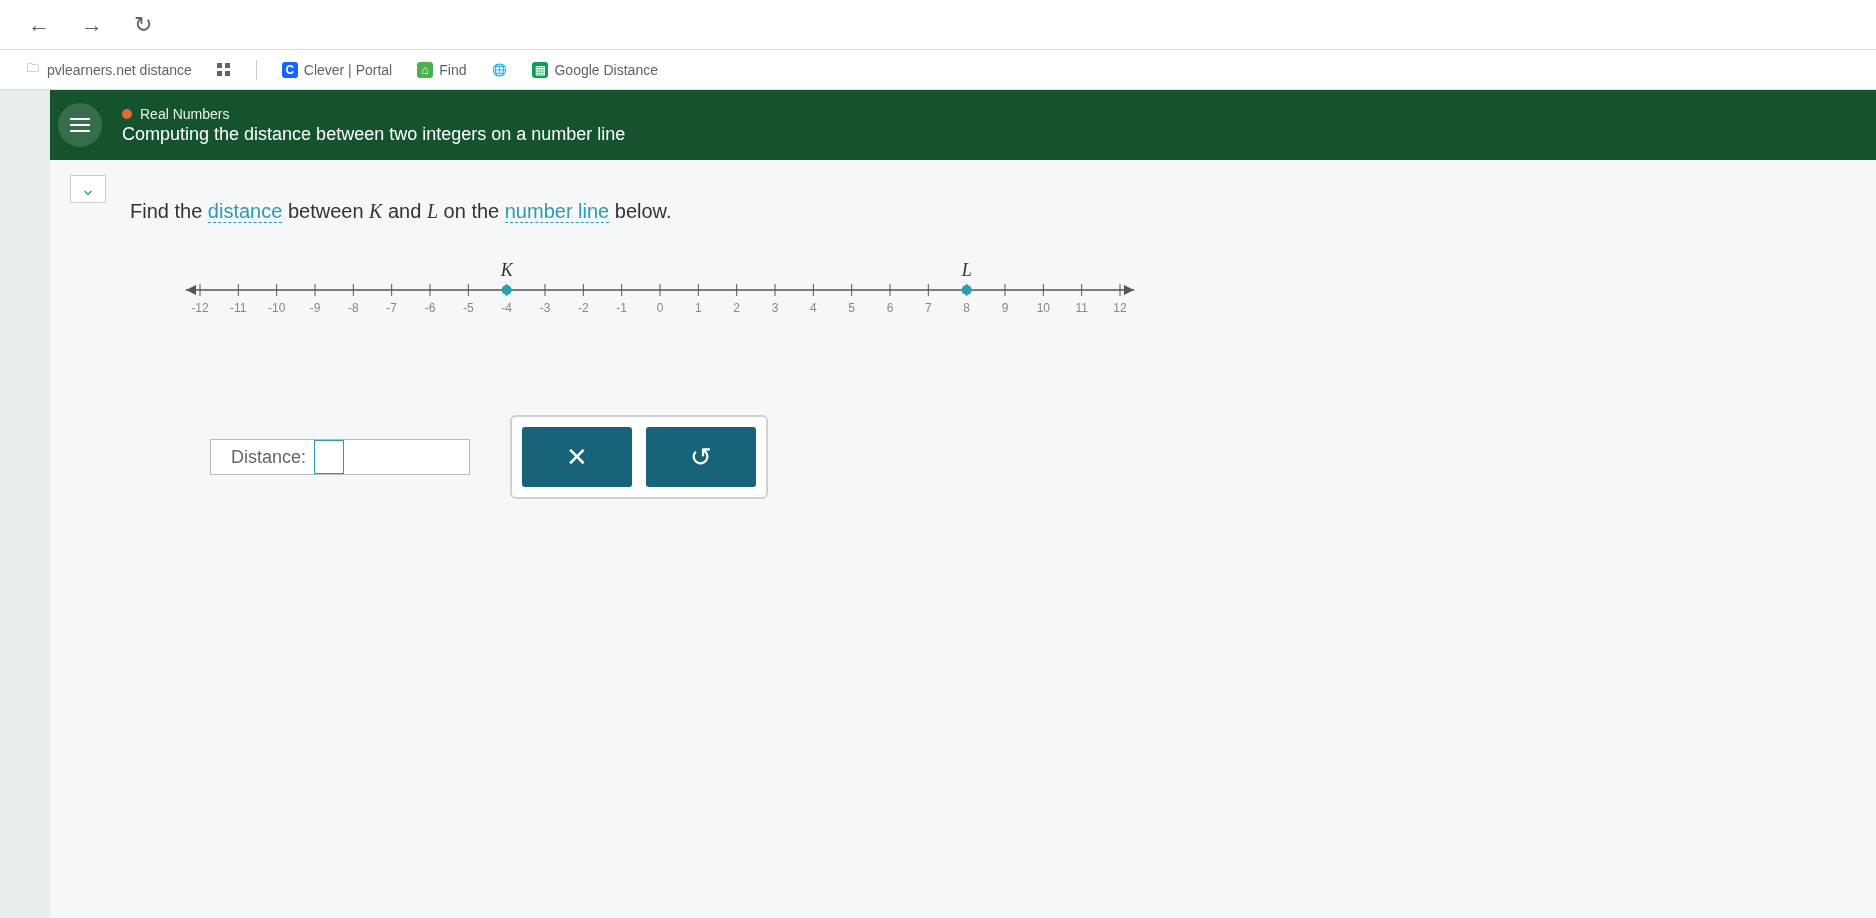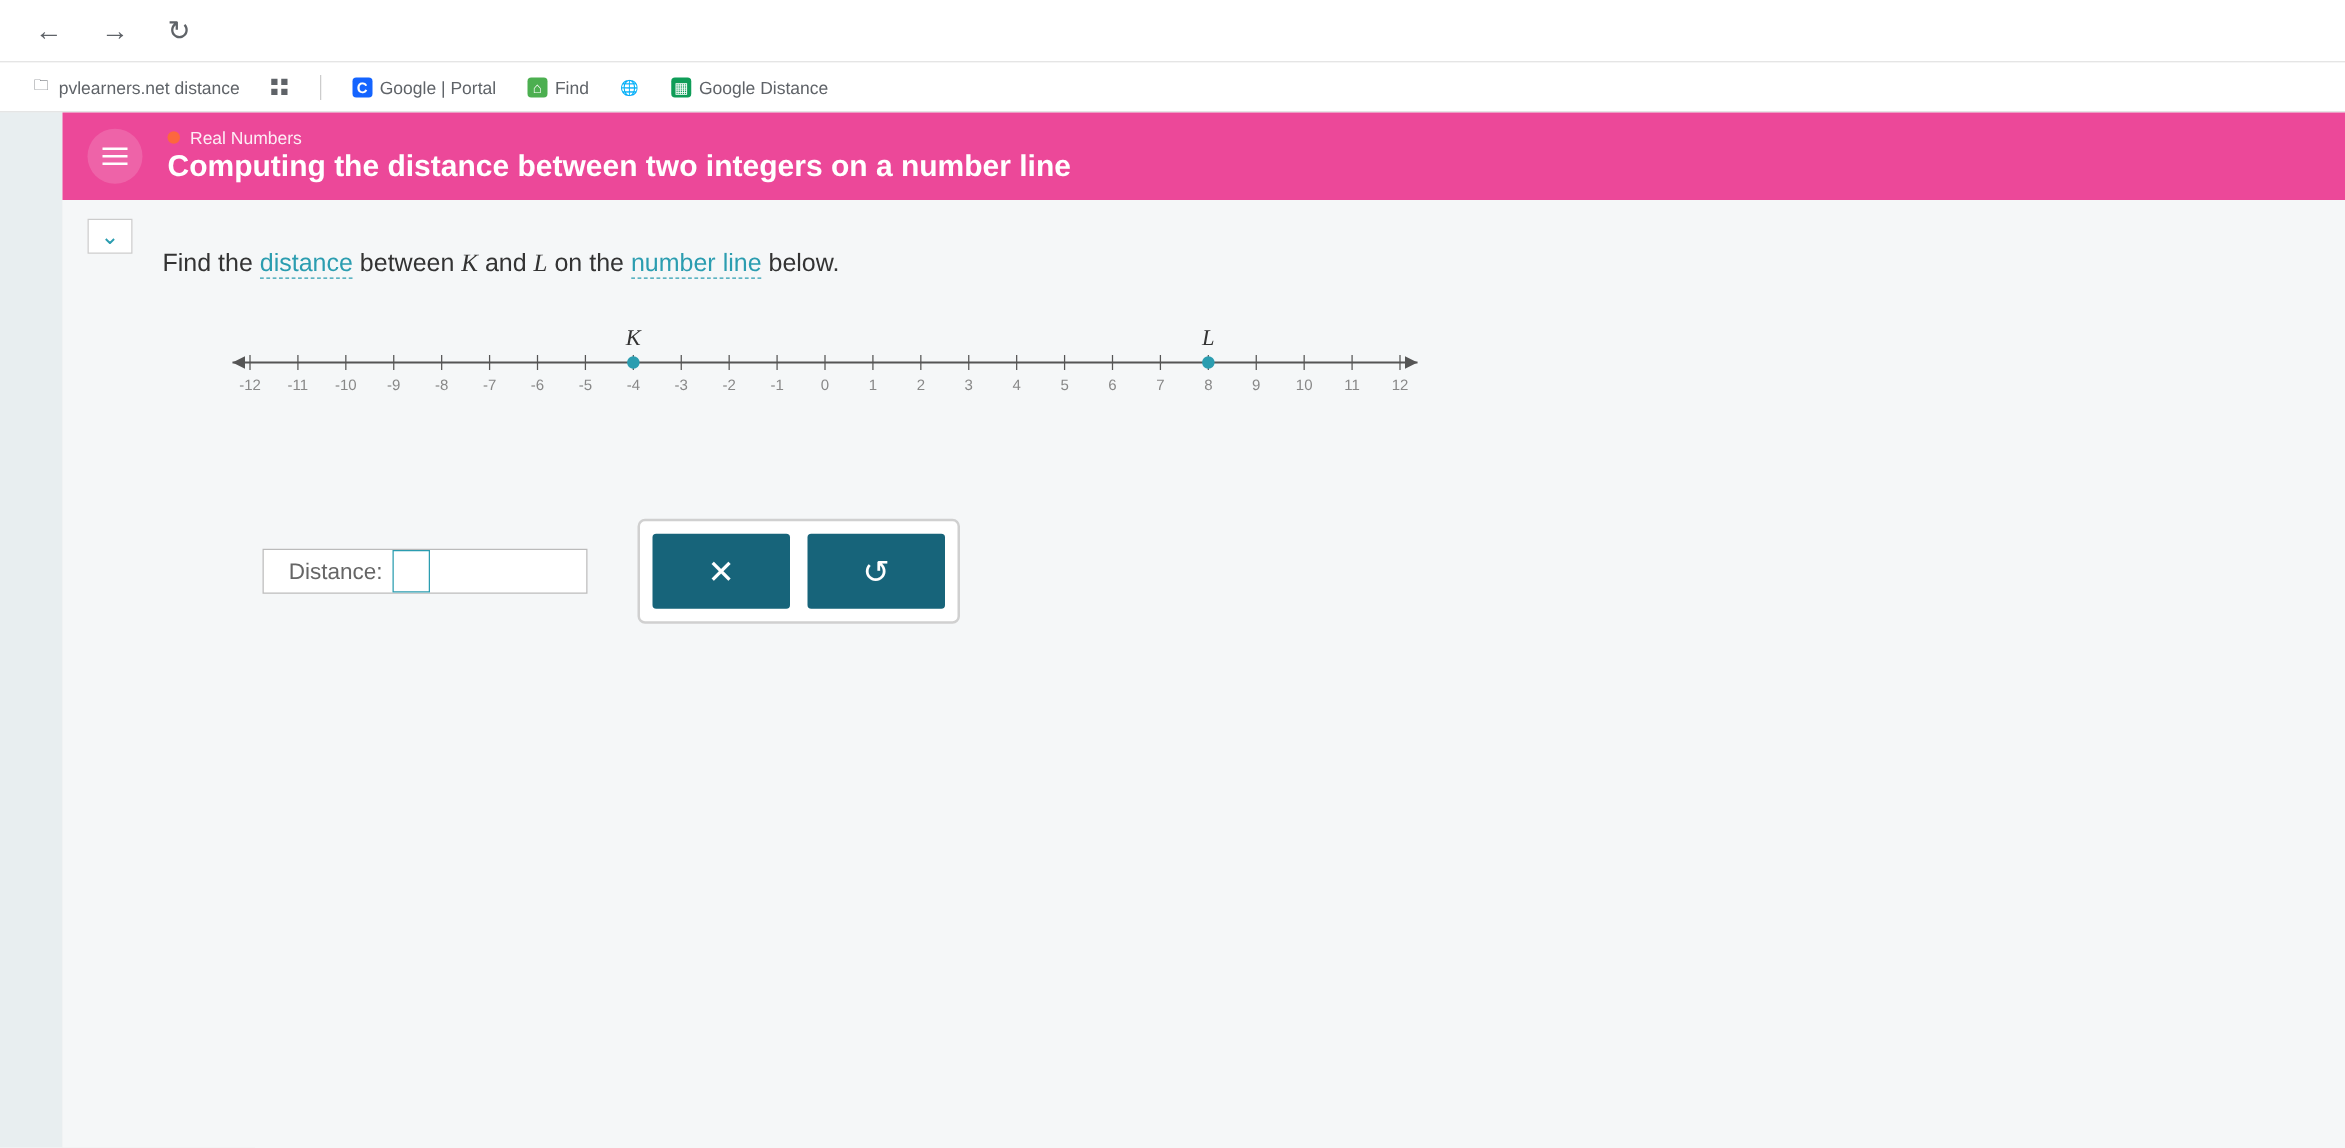--- a/index.html
+++ b/index.html
@@ -47,38 +47,38 @@
     }
     .left-rail {
       width: 50px;
       background: #e8eef0;
     }
     .main-area {
       flex: 1;
       background: #f5f7f8;
     }
     .header-bar {
-      background: #ec4899;
+      background: #14532d;
       color: #fff;
       height: 70px;
       display: flex;
       align-items: center;
-      padding: 0 20px;
+      padding: 0 8px;
       gap: 20px;
     }
     .menu-circle {
       width: 44px; height: 44px; border-radius: 50%; background: rgba(255,255,255,0.15);
       display: flex; align-items: center; justify-content: center; cursor: pointer;
     }
     .hamburger { display: flex; flex-direction: column; gap: 4px; }
     .hamburger span { width: 20px; height: 2px; background: #fff; }
     .header-text { display: flex; flex-direction: column; gap: 2px; }
     .topic-line { display: flex; align-items: center; gap: 8px; font-size: 14px; opacity: 0.9; }
     .topic-dot { width: 10px; height: 10px; border-radius: 50%; background: #ff6b35; }
-    .lesson-title { font-size: 24px; font-weight: 700; text-align: right; }
+    .lesson-title { font-size: 18px; font-weight: 400; text-align: right; }
     .problem-area {
       padding: 40px 60px;
       position: relative;
     }
     .collapse-btn {
       width: 36px; height: 28px; background: #fff; border: 1px solid #ccc;
       display: flex; align-items: center; justify-content: center; cursor: pointer;
       position: absolute; left: 20px; top: 15px; color: #2b9db0; font-size: 18px;
     }
     .question {
@@ -129,21 +129,21 @@
     <span class="apps-icon">
         <span></span>
         <span></span>
         <span></span>
         <span></span>
       </span>
   </div>
   <div class="sep"></div>
   <div class="bookmark-item">
     <span class="bm-icon" style="background:#1464ff;color:#fff;font-weight:bold;">C</span>
-    <span>Google | Portal</span>
+    <span>Clever | Portal</span>
   </div>
   <div class="bookmark-item">
     <span class="bm-icon" style="background:#4caf50;color:#fff;">⌂</span>
     <span>Find</span>
   </div>
   <div class="bookmark-item">
     <span class="bm-icon">🌐</span>
   </div>
   <div class="bookmark-item">
     <span class="bm-icon" style="background:#0f9d58;color:#fff;">▦</span>

